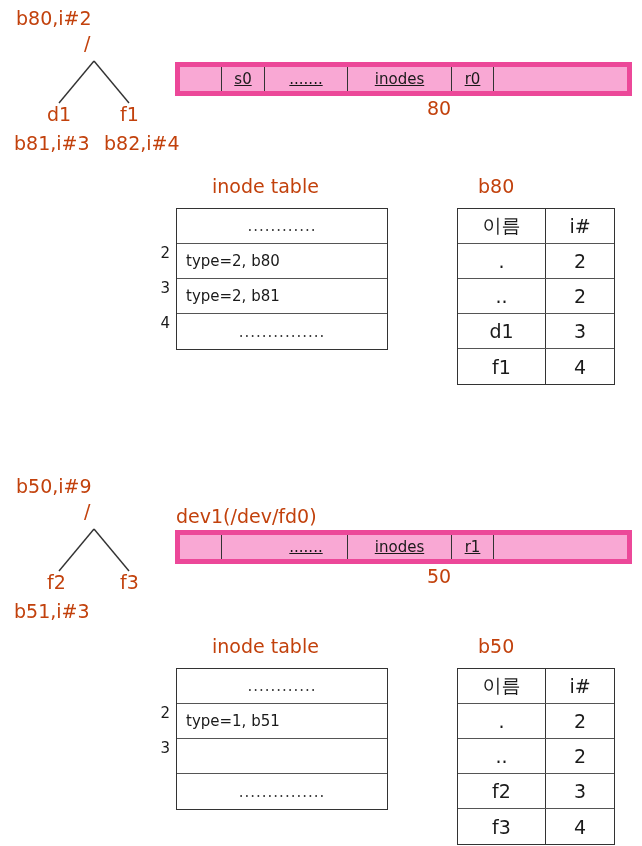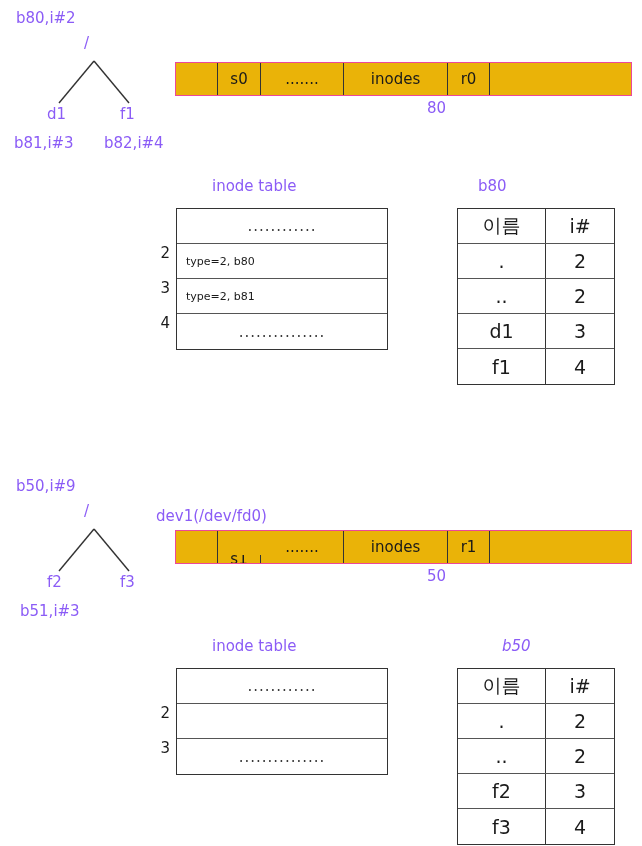--- a/index.html
+++ b/index.html
@@ -16,38 +16,39 @@
     color: #1a1a1a;
   }
   .stage {
     position: absolute;
     left: 0; top: 0;
     width: 642px;
     height: 846px;
   }
   .lbl {
     position: absolute;
-    font-size: 15px;
+    font-size: 19px;
     line-height: 17px;
     white-space: nowrap;
-    color: #8b5cf6;
+    color: #c2410c;
   }
 
   
   .tree { position: absolute; }
   .tree svg { display: block; }
 
   
   .strip {
     position: absolute;
     box-sizing: border-box;
-    border: 1px solid #ec4899;
+    border: 5px solid #ec4899;
     display: flex;
     height: 34px;
-    background: #eab308;
+    background: #f9a8d4;
+    text-decoration: underline;
   }
   .strip .cell {
     box-sizing: border-box;
     border-right: 1px solid #333;
     display: flex;
     align-items: center;
     justify-content: center;
     font-size: 15px;
     white-space: nowrap;
     overflow: hidden;
@@ -67,21 +68,21 @@
     display: flex;
     align-items: center;
     height: 35px;
   }
   .tbl .row:last-child { border-bottom: none; }
   .tbl .cellL {
     box-sizing: border-box;
     flex: 0 0 auto;
     display: flex;
     align-items: center;
-    font-size: 11px;
+    font-size: 15px;
     padding-left: 9px;
     height: 100%;
     white-space: nowrap;
   }
   .tbl .cellC {
     box-sizing: border-box;
     display: flex;
     align-items: center;
     justify-content: center;
     font-size: 19px;
@@ -177,50 +178,53 @@
   <div class="lbl" style="left:16px; top:478px;">b50,i#9</div>
   <div class="lbl" style="left:84px; top:503px;">/</div>
   <div class="tree" style="left:50px; top:526px;">
     <svg width="90" height="48" viewBox="0 0 90 48">
       <line x1="44" y1="3" x2="9" y2="45" stroke="#333" stroke-width="1.4"></line>
       <line x1="44" y1="3" x2="79" y2="45" stroke="#333" stroke-width="1.4"></line>
     </svg>
   </div>
   <div class="lbl" style="left:47px; top:574px;">f2</div>
   <div class="lbl" style="left:120px; top:574px;">f3</div>
-  <div class="lbl" style="left:20px; top:603px;">b51,i#3</div>
+  <div class="lbl" style="left:14px; top:603px;">b51,i#3</div>
   <div class="lbl" style="left:104px; top:603px;"></div>
 
-  <div class="lbl" style="left:156px; top:508px;">dev1(/dev/fd0)</div>
+  <div class="lbl" style="left:176px; top:508px;">dev1(/dev/fd0)</div>
   <div class="strip" style="left:175px; top:530px; width:457px;">
     <div class="cell" style="width:42px;"></div>
     <div class="cell" style="width:43px;margin-top:24px;">s1</div>
     <div class="cell" style="width:83px;">.......</div>
     <div class="cell" style="width:104px;">inodes</div>
     <div class="cell" style="width:42px;">r1</div>
     <div class="cell" style="flex:1 1 auto;"></div>
   </div>
   <div class="lbl" style="left:427px; top:568px;">50</div>
 
   <div class="lbl" style="left:212px; top:638px;">inode table</div>
   <div class="rowidx" style="left:152px; top:704px;">2</div>
   <div class="rowidx" style="left:152px; top:739px;">3</div>
   <div class="tbl" style="left:176px; top:668px; width:212px;">
     <div class="row">
       <div class="dots">............</div>
     </div>
     <div class="row">
+      <div class="cellL">type=1, b51</div>
+    </div>
+    <div class="row">
       <div class="cellL"></div>
     </div>
     <div class="row">
       <div class="dots">...............</div>
     </div>
   </div>
 
-  <div class="lbl" style="left:502px; top:638px;font-style:italic;">b50</div>
+  <div class="lbl" style="left:478px; top:638px;">b50</div>
   <div class="tbl" style="left:457px; top:668px; width:158px;">
     <div class="row">
       <div class="cellC divider" style="width:88px;">이름</div>
       <div class="cellC" style="flex:1 1 auto;">i#</div>
     </div>
     <div class="row">
       <div class="cellC divider" style="width:88px;">.</div>
       <div class="cellC" style="flex:1 1 auto;">2</div>
     </div>
     <div class="row">

